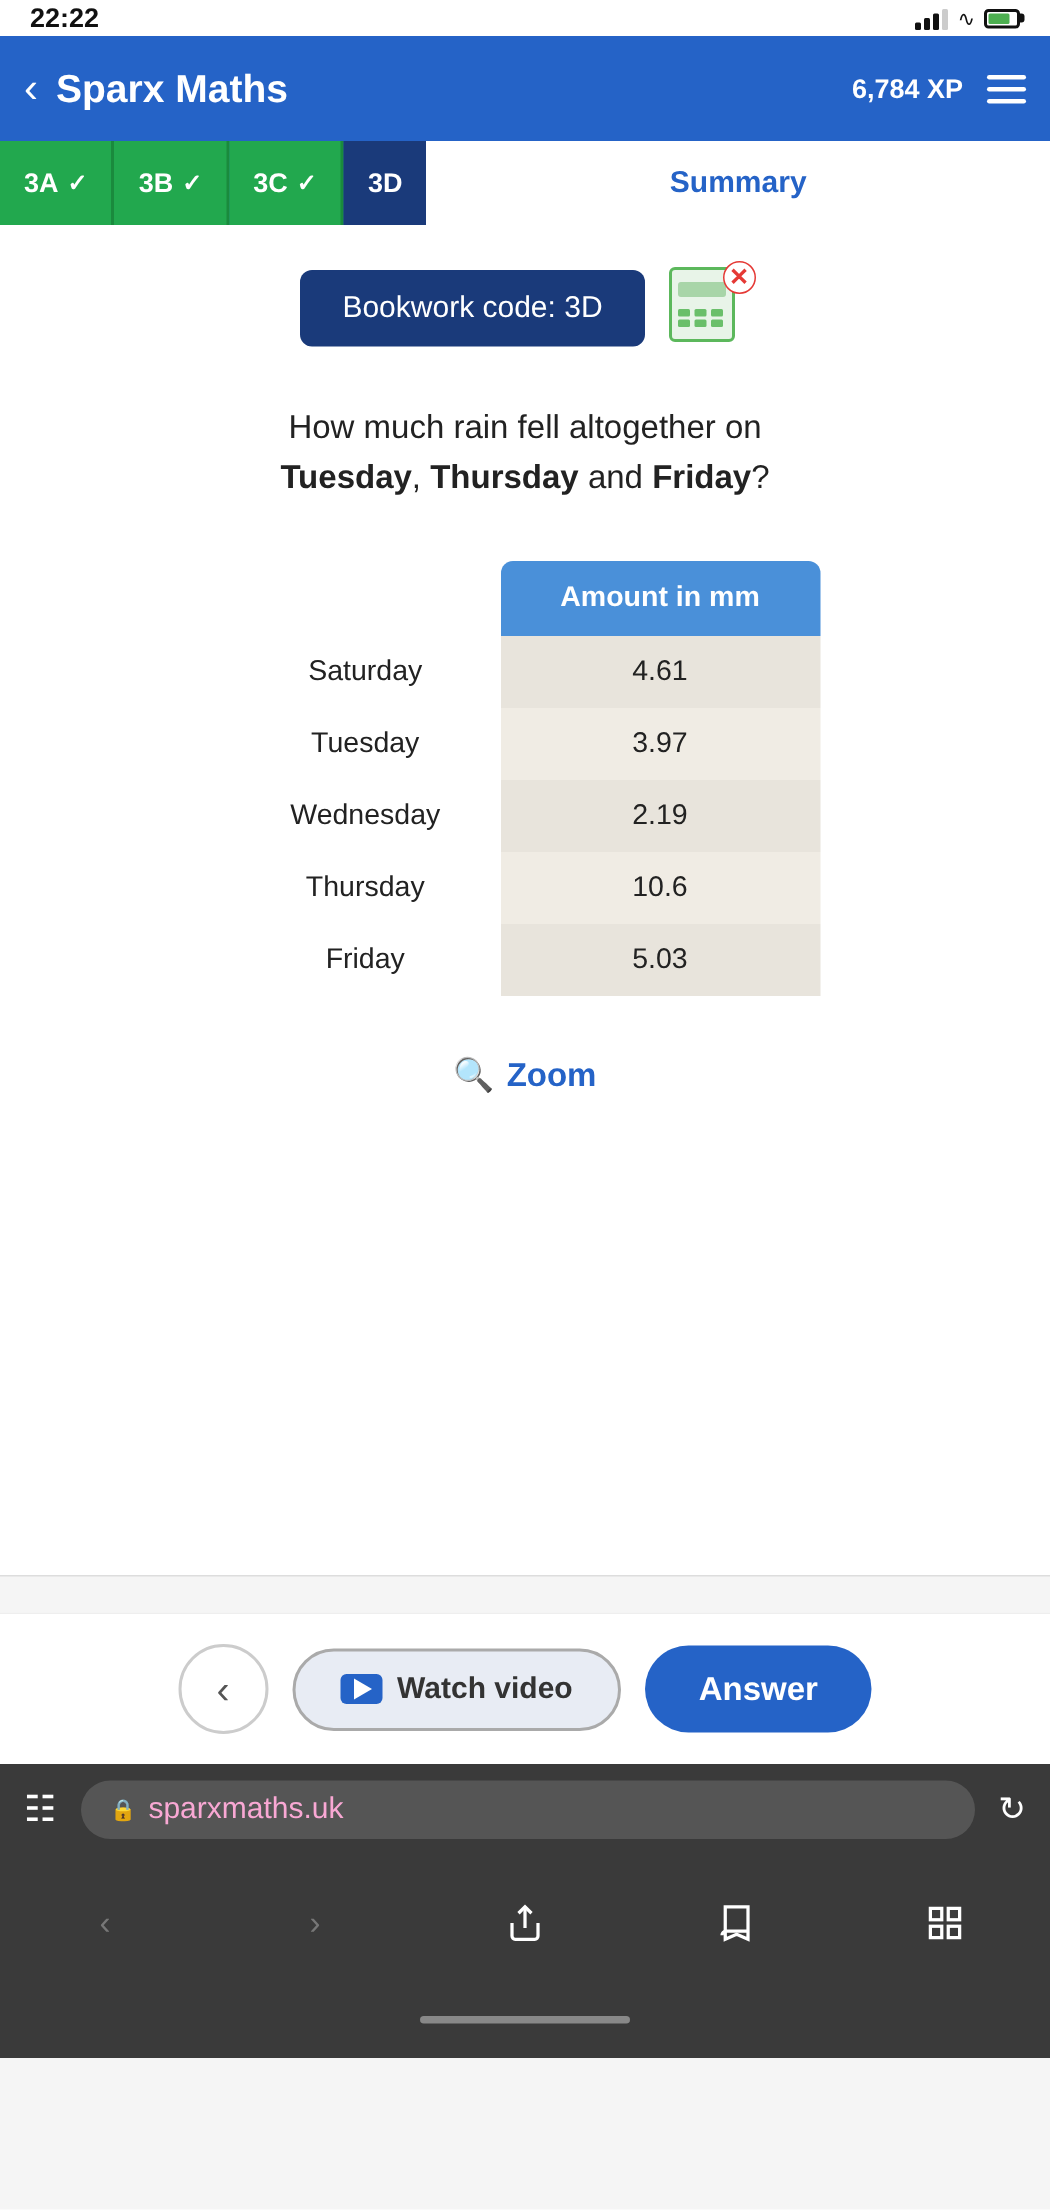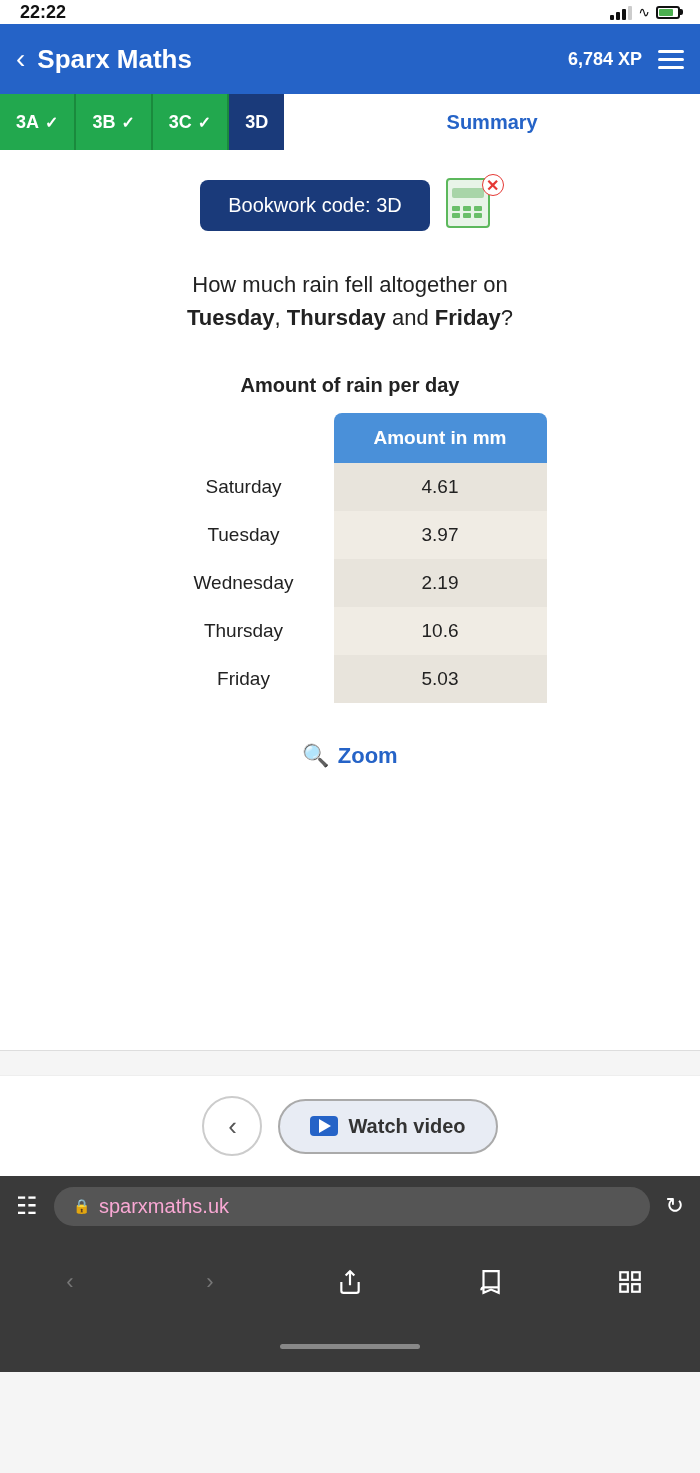--- a/index.html
+++ b/index.html
@@ -532,21 +532,20 @@
       </div>
       <div class="red-x">✕</div>
     </div>
   </div>
 
   <div class="question-text">
     How much rain fell altogether on<br>
     <strong>Tuesday</strong>, <strong>Thursday</strong> and <strong>Friday</strong>?
   </div>
 
-  <div class="chart-title">Amount of rain per day</div>
 
   <div class="data-table-wrapper">
     <table class="data-table">
       <thead>
         <tr>
           <th style="background:transparent; min-width:180px;"></th>
           <th class="amount-header">Amount in mm</th>
         </tr>
       </thead>
       <tbody>
@@ -584,20 +583,21 @@
 <div class="divider"></div>
 
 <div class="action-bar">
   <button class="back-circle">‹</button>
   <button class="watch-video-btn">
     <div class="video-icon">
       <div class="video-play"></div>
     </div>
     <span>Watch video</span>
   </button>
+  <button class="answer-btn">Answer</button>
 </div>
 
 <div class="browser-bar">
   <span class="browser-tabs-icon">☷</span>
   <div class="url-bar">
     <span class="lock-icon">🔒</span>
     <span class="url-text">sparxmaths.uk</span>
   </div>
   <span class="reload-icon">↻</span>
 </div>

